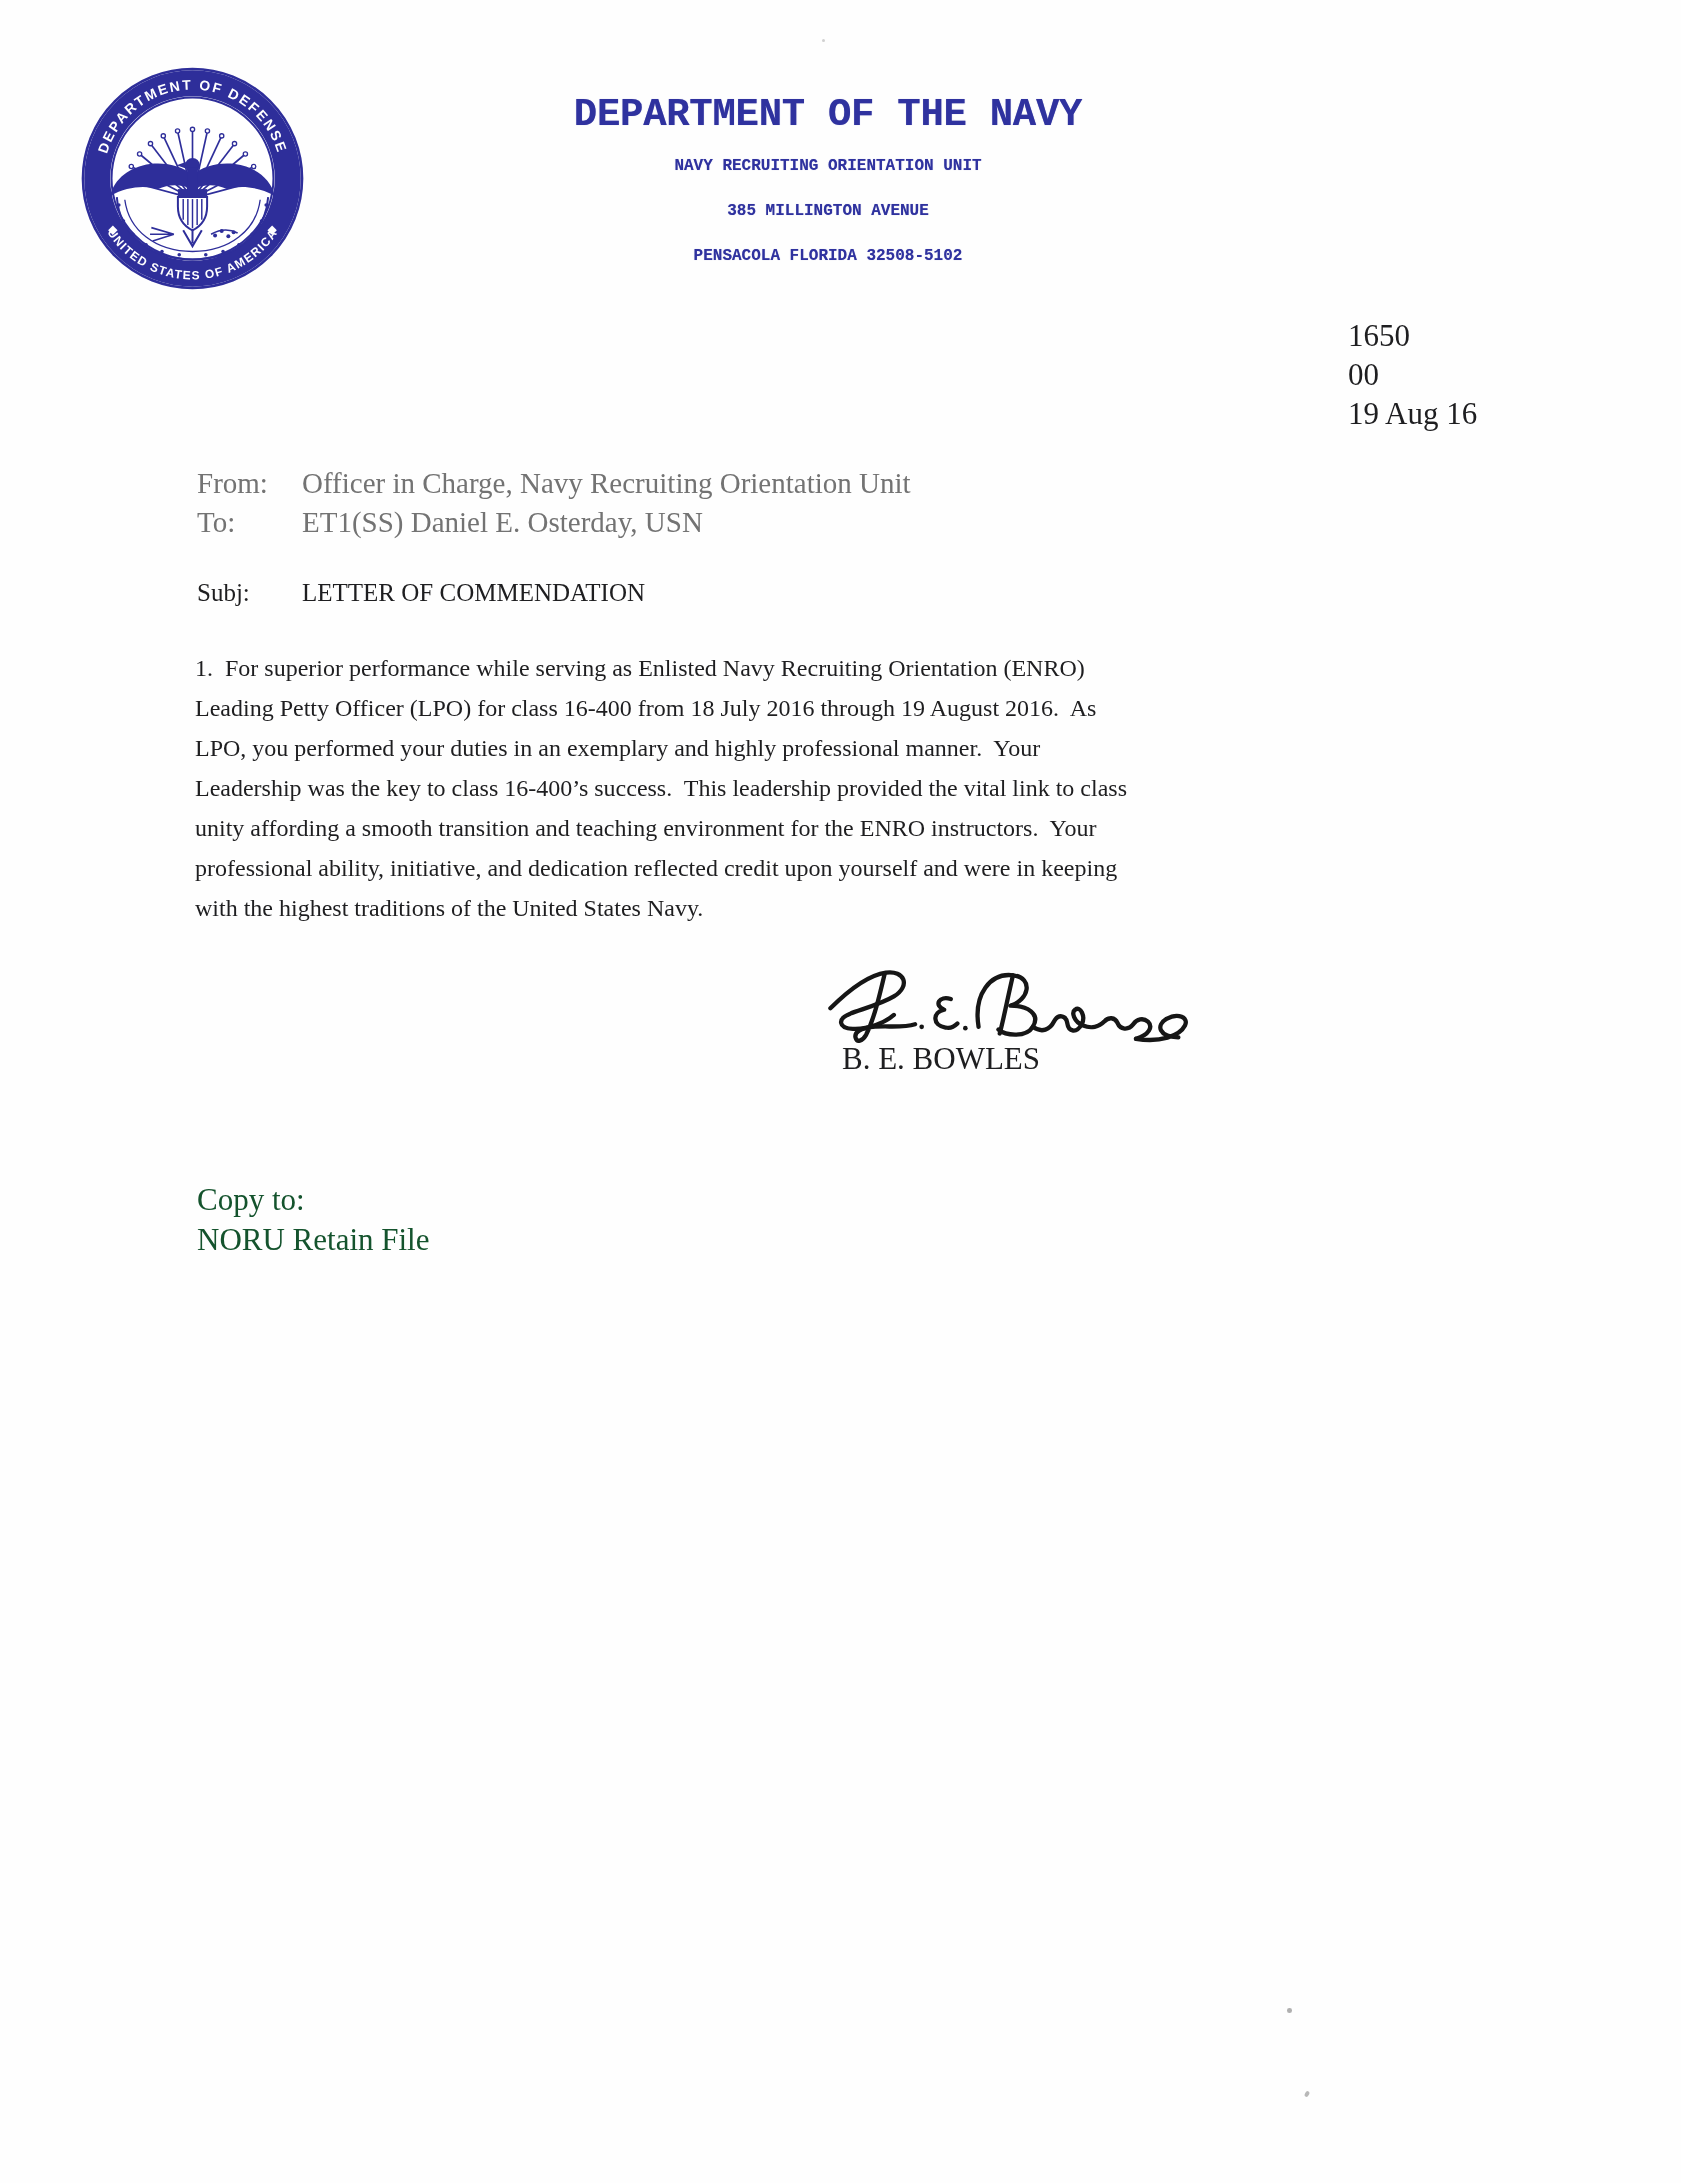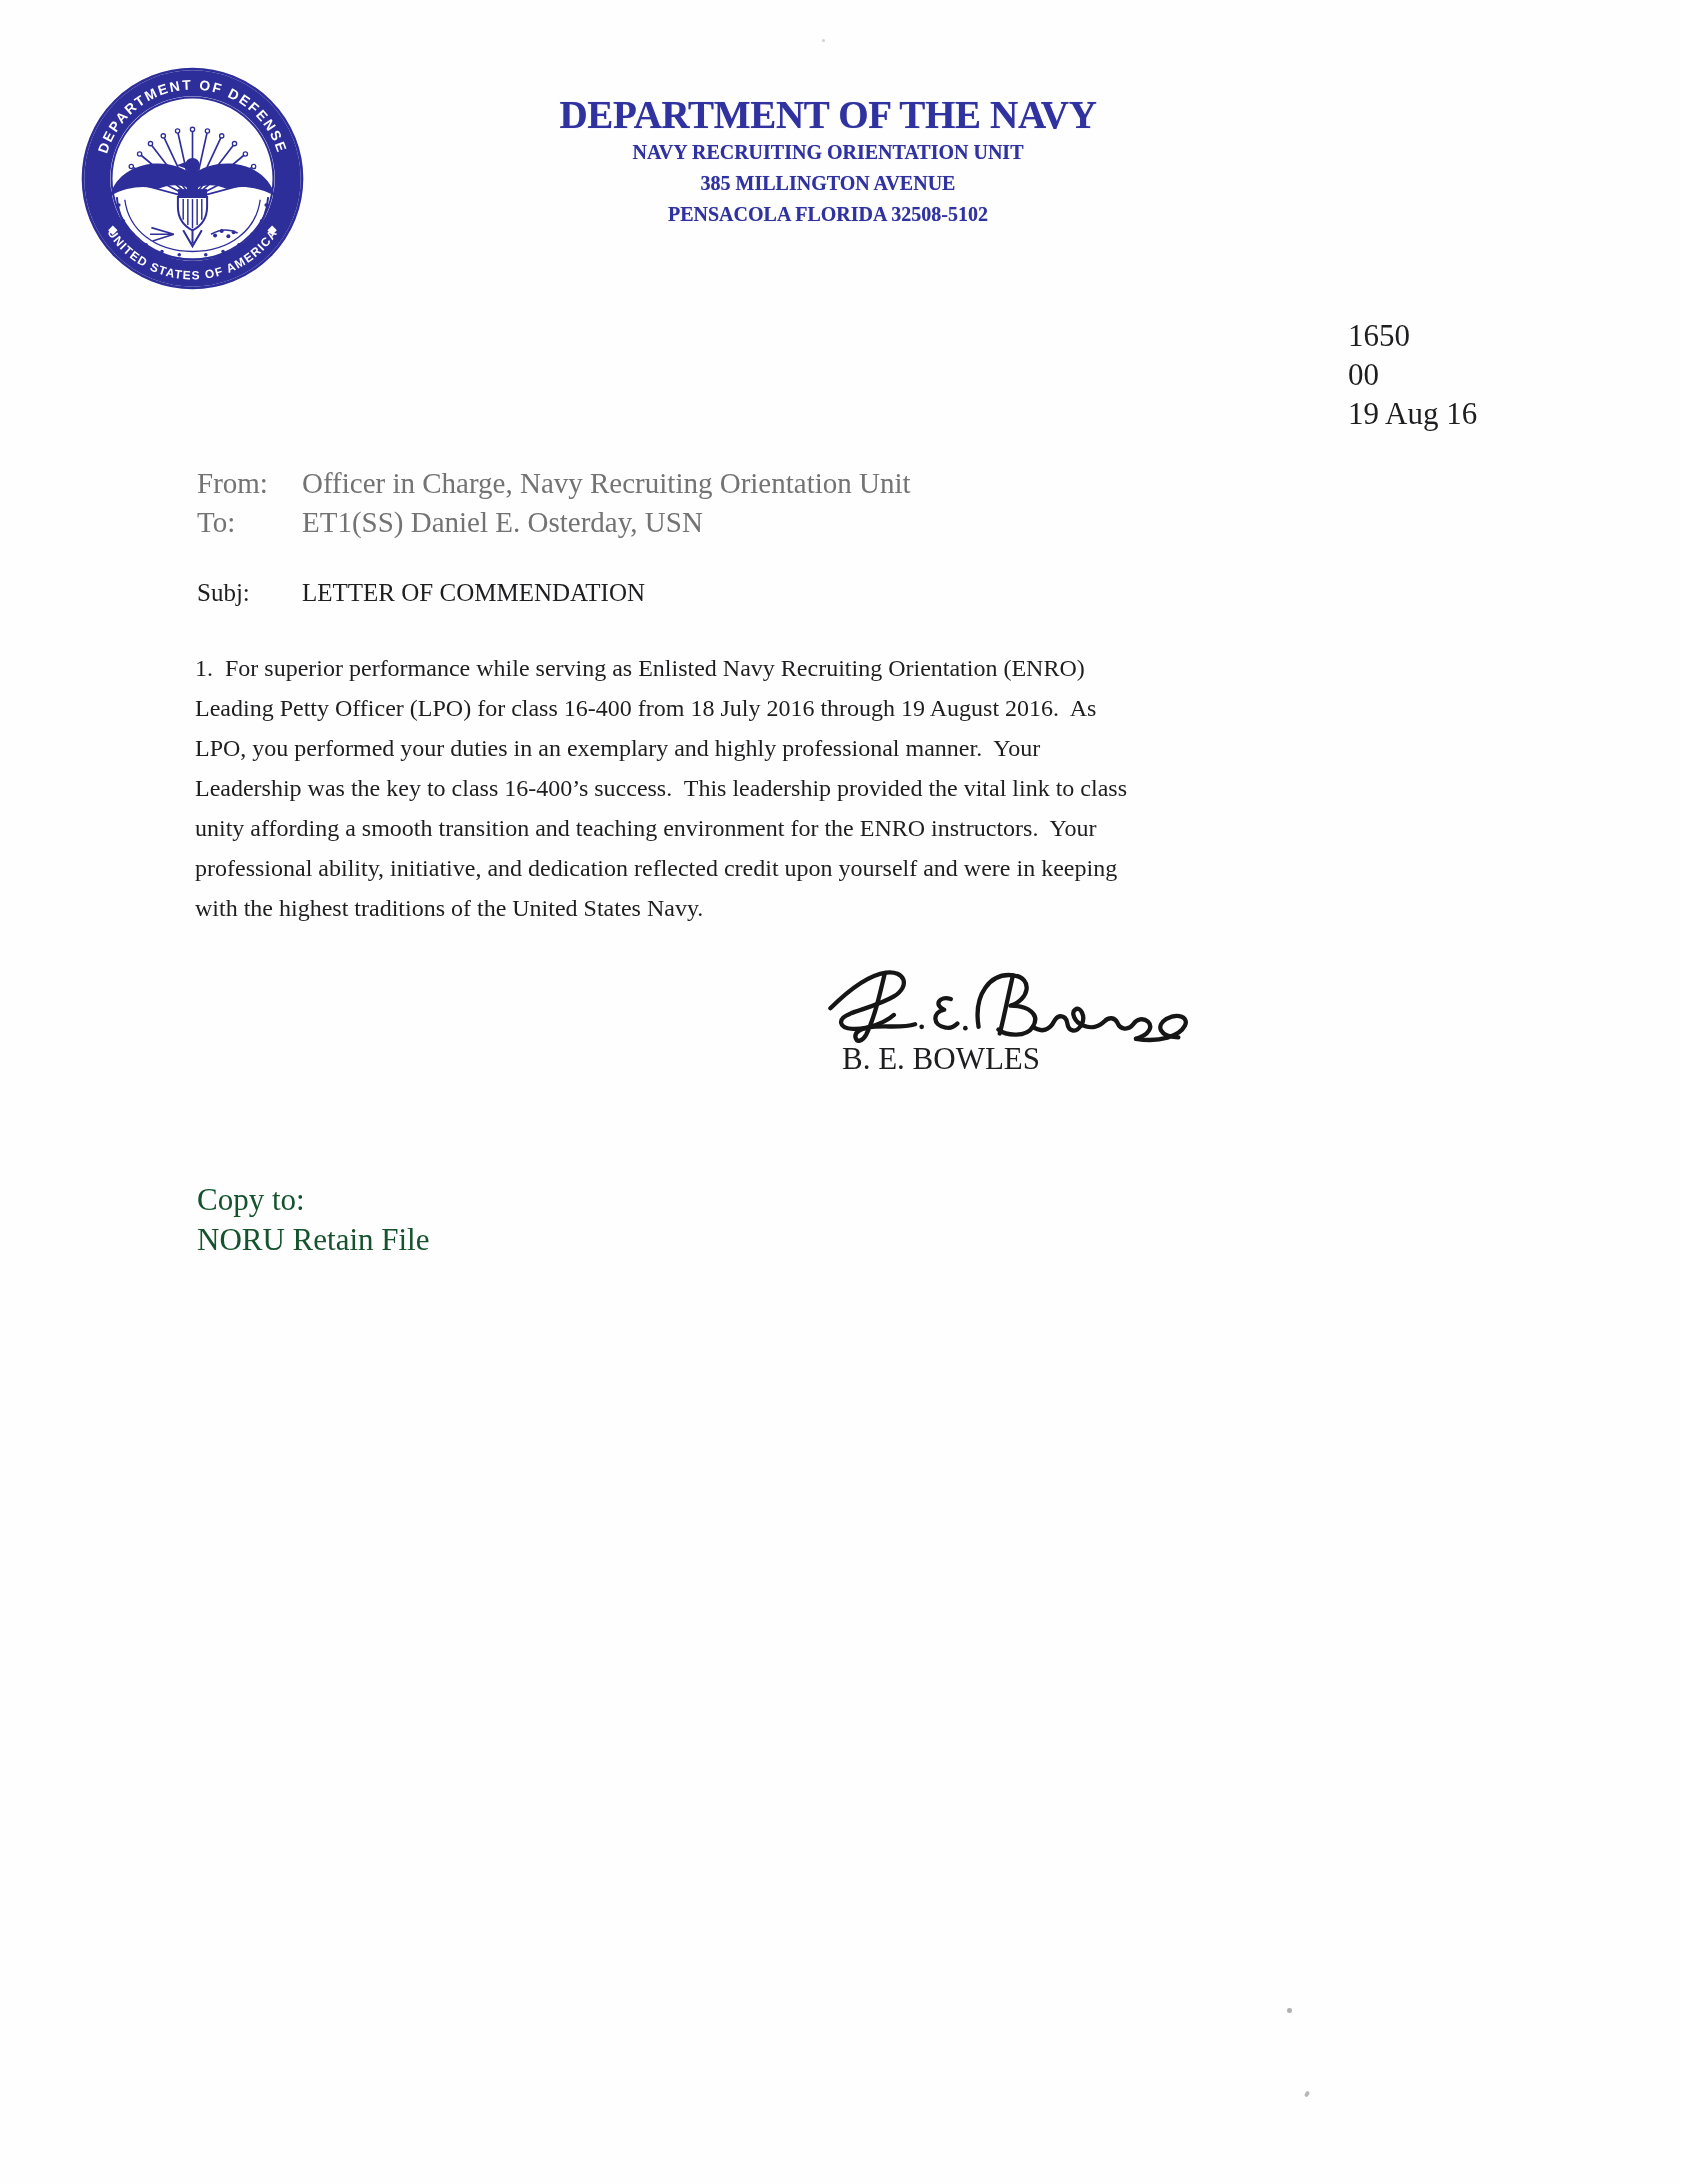--- a/index.html
+++ b/index.html
@@ -1,22 +1,22 @@
 <!DOCTYPE html>
 <html style="font-size:10.6px"><head>
 <meta charset="utf-8">
 <style>
   html,body{margin:0;padding:0;background:#ffffff;}
   body{width:1682px;height:2183px;position:relative;font-family:"Liberation Serif","DejaVu Serif",serif;}
   .page{position:absolute;left:0;top:0;width:1682px;height:2183px;background:#fefefe;overflow:hidden;}
 
   
-  .letterhead{position:absolute;left:492px;top:93px;width:672px;text-align:center;color:#2f329f;font-family:Liberation Serif, serif;font-weight:bold;}
+  .letterhead{position:absolute;left:492px;top:93px;width:672px;text-align:center;color:#2f329f;font-family:Liberation Mono, monospace;font-weight:bold;}
   .lh-title{font-size:39px;line-height:44px;letter-spacing:-0.3px;text-shadow:0 0 0.7px rgba(47,50,159,.55);}
-  .lh-sub{font-size:20px;line-height:31px;letter-spacing:0;text-shadow:0 0 0.7px rgba(47,50,159,.5);margin-top:0;}
+  .lh-sub{font-size:16px;line-height:31px;letter-spacing:0;text-shadow:0 0 0.7px rgba(47,50,159,.5);margin-top:14px;}
 
   
   .seal{position:absolute;left:81px;top:67px;width:223px;height:223px;}
 
   
   .refblock{position:absolute;left:1348px;top:316px;font-size:31px;line-height:39px;color:#1e1e20;}
 
   
   .addr{position:absolute;left:197px;top:464px;font-size:29px;line-height:39px;color:#737373;}
   .row{display:flex;}

